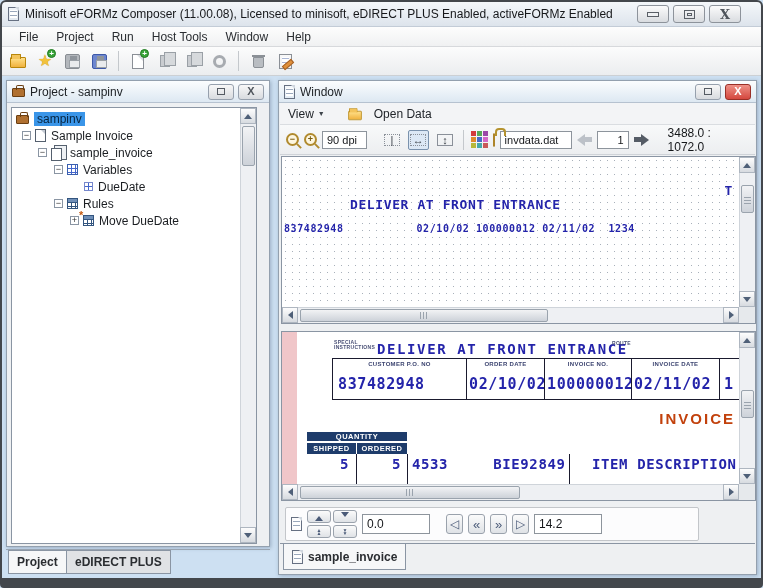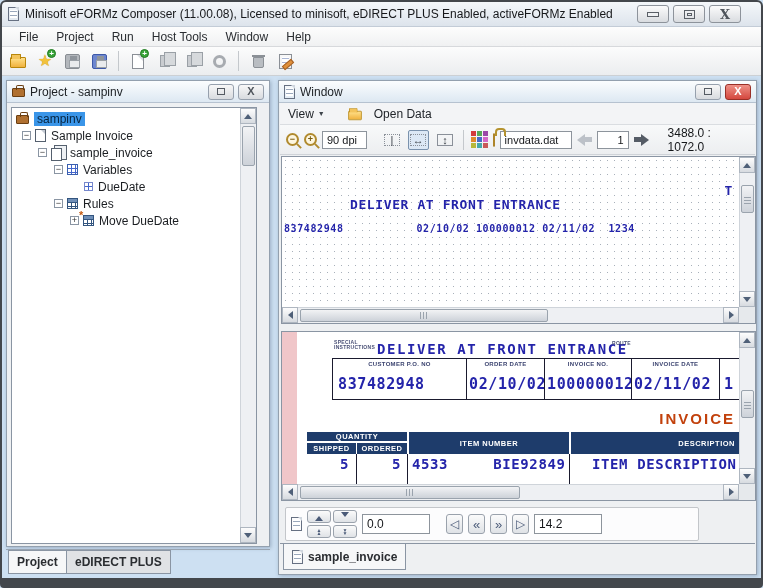--- a/index.html
+++ b/index.html
@@ -404,22 +404,20 @@
               <span class="fcol-val mdata" style="left:4px">1</span>
             </div>
           </div>
 
           <div class="abs" style="right:4px;top:78px;font-size:15px;font-weight:bold;color:#c2410c;letter-spacing:2px">INVOICE</div>
 
           <div class="abs" style="left:25px;top:100px;width:434px;height:54px;overflow:hidden">
             <div class="ithdr" style="left:0;top:0;width:100px;height:10px;justify-content:center;border-bottom:1px solid #fff">QUANTITY</div>
             <div class="ithdr" style="left:0;top:11px;width:50px;height:11px;justify-content:center;border-right:1px solid #fff">SHIPPED</div>
             <div class="ithdr" style="left:50px;top:11px;width:50px;height:11px;justify-content:center">ORDERED</div>
-            <div class="ithdr" style="left:101px;top:0;width:161px;height:22px;justify-content:center;border-left:1px solid #fff">ITEM NUMBER</div>
-            <div class="ithdr" style="left:263px;top:0;width:171px;height:22px;justify-content:flex-end;padding-right:6px;border-left:1px solid #fff">DESCRIPTION</div>
 
             <div class="abs mdata" style="left:0;top:24px;width:50px;font-size:14px;text-align:right;padding-right:8px">5</div>
             <div class="abs mdata" style="left:50px;top:24px;width:50px;font-size:14px;text-align:right;padding-right:6px">5</div>
             <div class="abs mdata" style="left:105px;top:24px;font-size:14px">4533     BIE92849</div>
             <div class="abs mdata" style="left:285px;top:24px;font-size:14px">ITEM DESCRIPTION</div>
             <div class="abs" style="left:49px;top:22px;width:1px;height:32px;background:#1a1a2e"></div>
             <div class="abs" style="left:100px;top:22px;width:1px;height:32px;background:#1a1a2e"></div>
             <div class="abs" style="left:262px;top:22px;width:1px;height:32px;background:#1a1a2e"></div>
           </div>
         </div>

